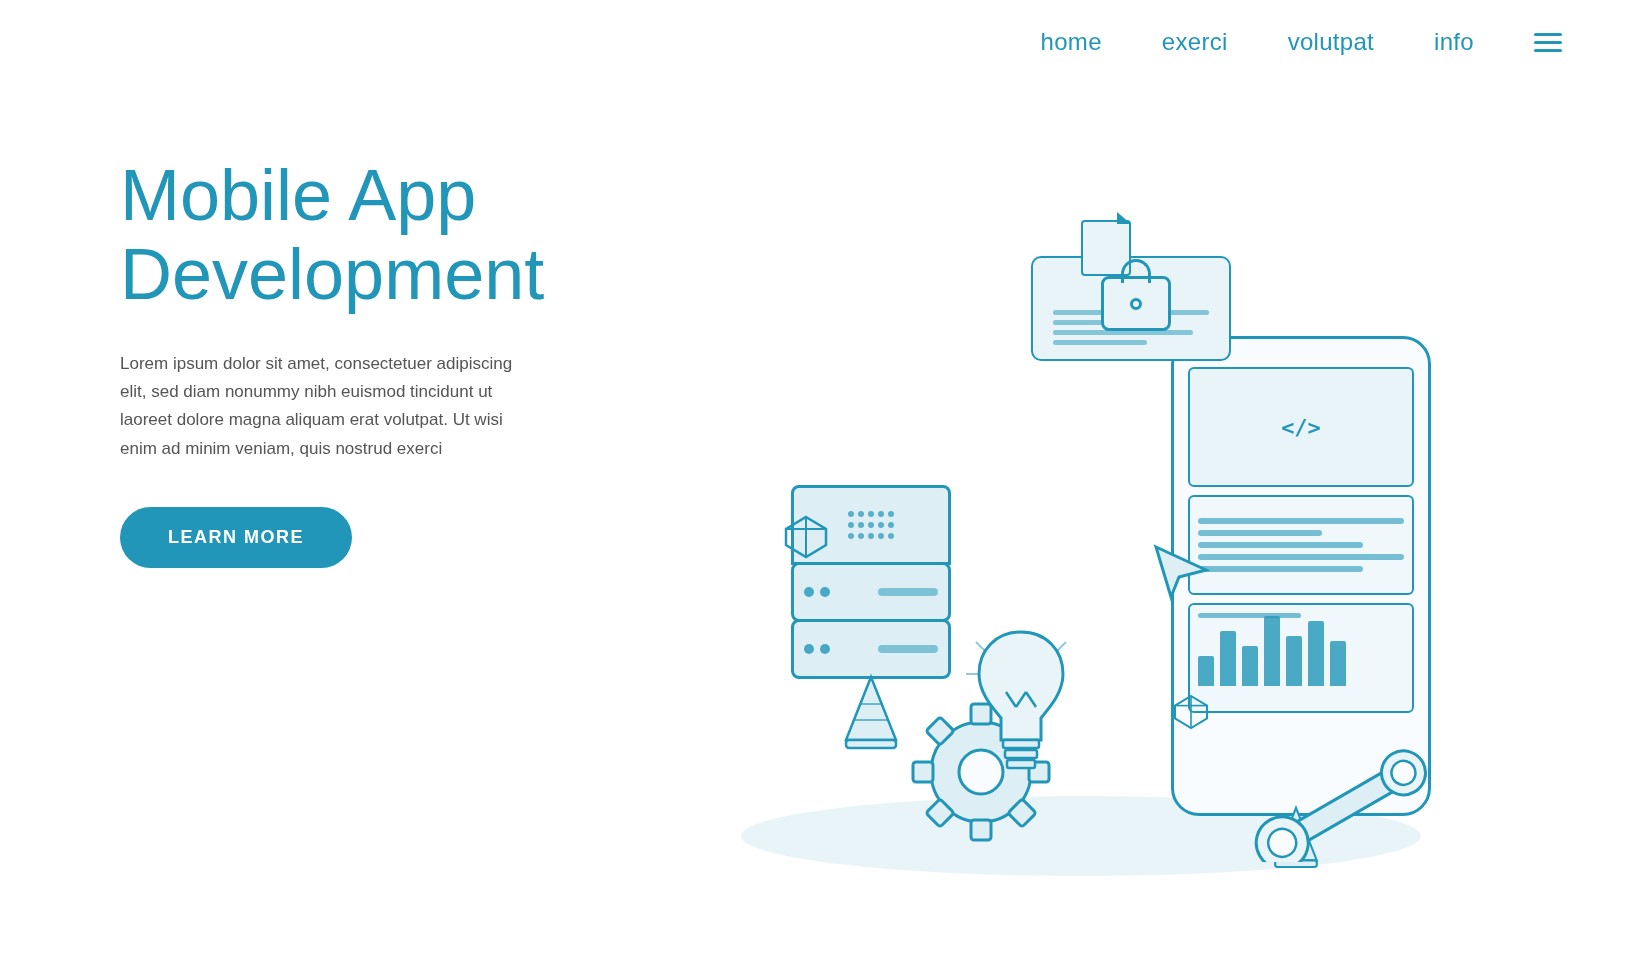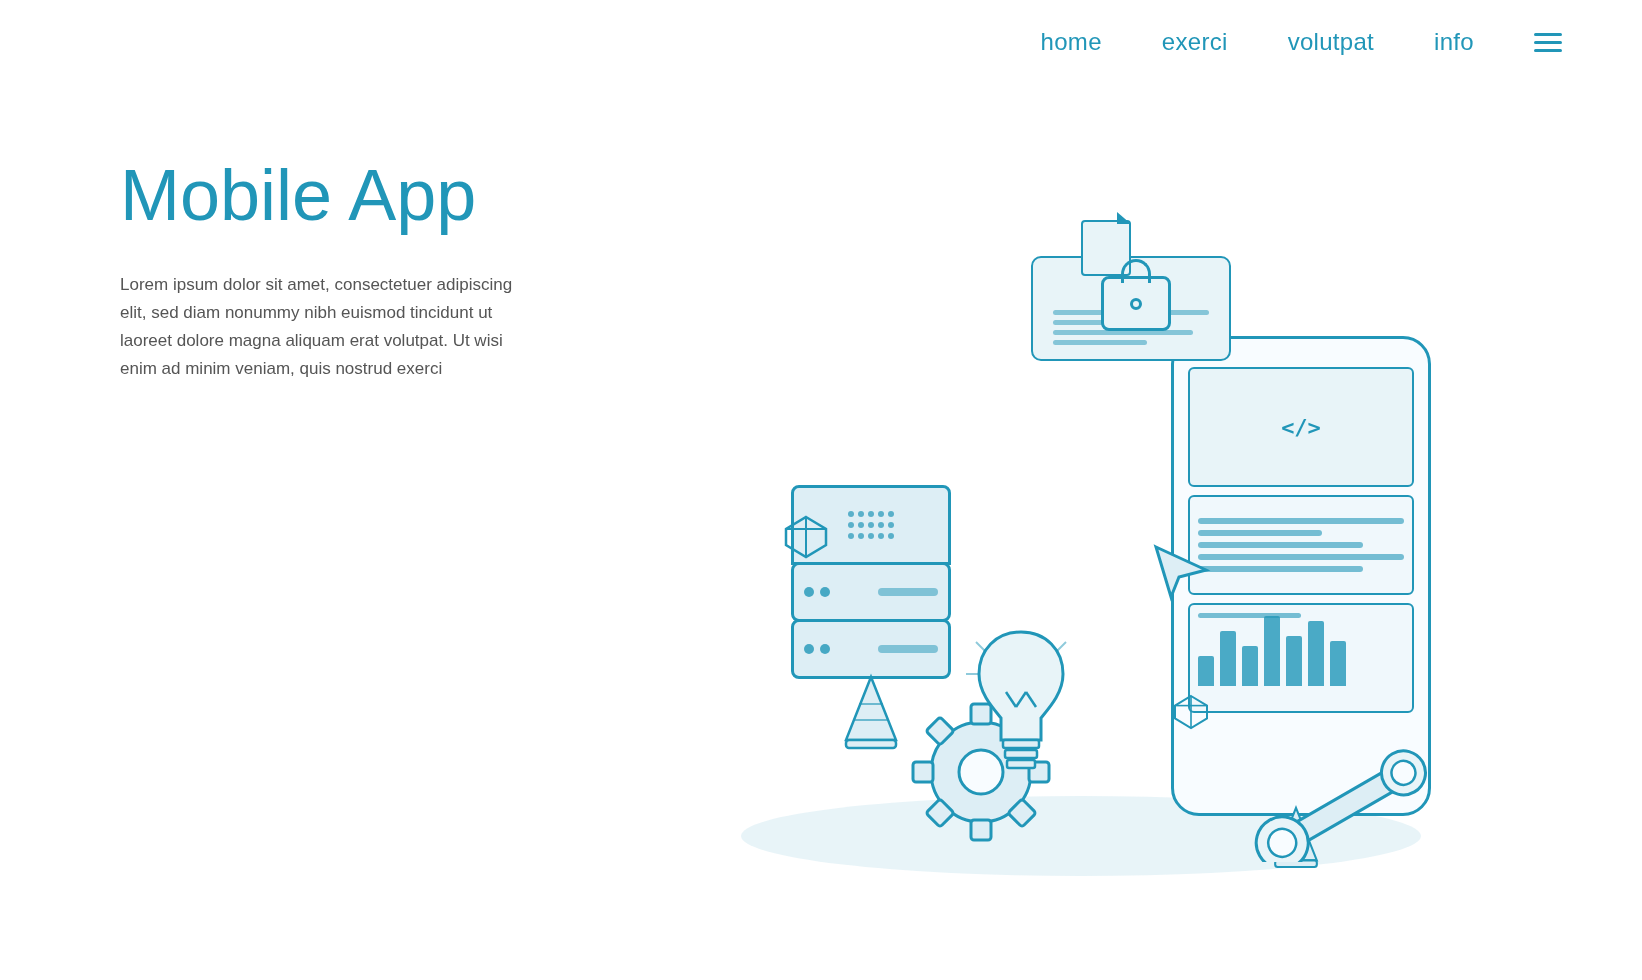--- a/index.html
+++ b/index.html
@@ -445,22 +445,24 @@
       <span></span>
     </div>
   </nav>
 </header>
 
 <div class="main-content">
 
   <div class="left-side">
     <h1 class="hero-title">
       <span>Mobile App</span><br>
+      <span>Development</span>
     </h1>
     <p class="hero-description">Lorem ipsum dolor sit amet, consectetuer adipiscing elit, sed diam nonummy nibh euismod tincidunt ut laoreet dolore magna aliquam erat volutpat. Ut wisi enim ad minim veniam, quis nostrud exerci</p>
+    <button class="learn-more-btn">LEARN MORE</button>
   </div>
 
   <div class="right-side">
     <div class="illustration">
 
       <div class="floor-shadow"></div>
 
       <div class="smartphone">
         <div class="phone-body">
           <div class="phone-screen">

